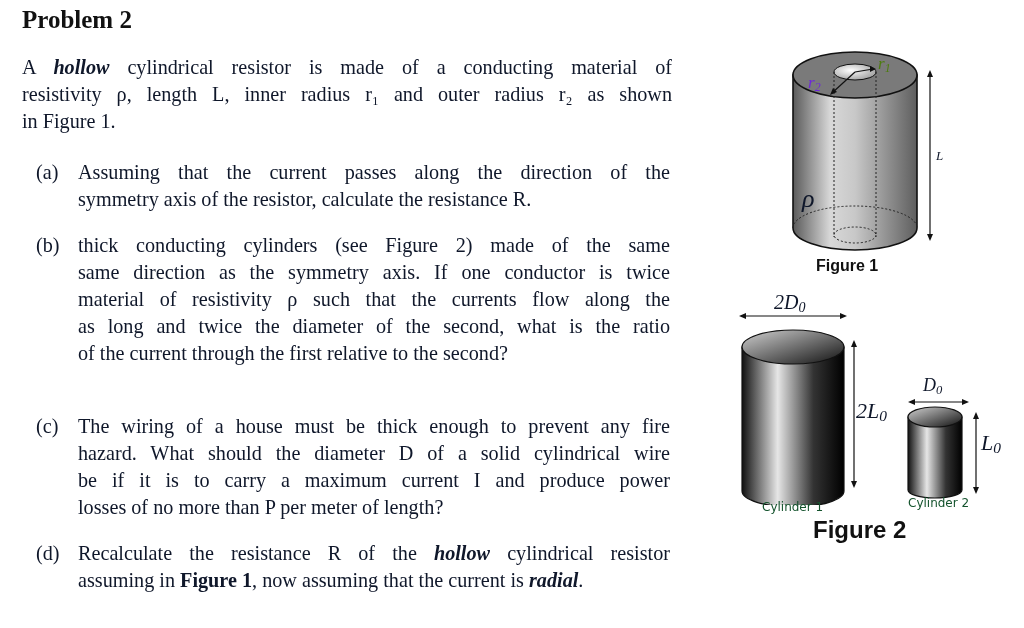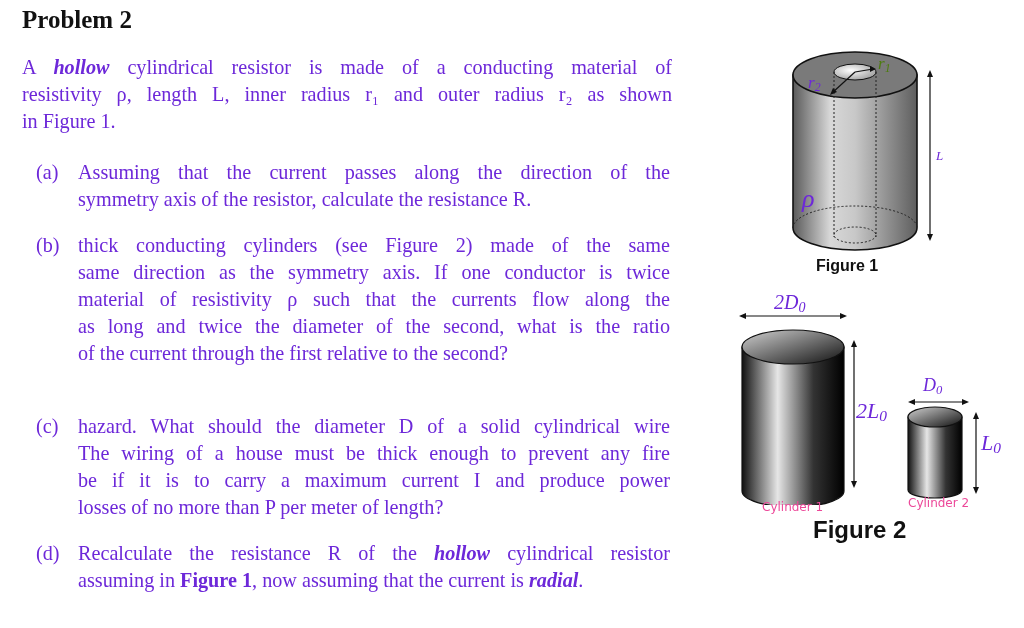--- a/index.html
+++ b/index.html
@@ -1,29 +1,29 @@
 <!DOCTYPE html>
 <html><head>
   <meta charset="utf-8">
   <style>
     html, body { margin:0; padding:0; background:#ffffff; }
     body { width:1024px; height:628px; position:relative; overflow:hidden; color:#111; }
     .title { position:absolute; left:22px; top:6px; font-family:Liberation Serif, serif; font-weight:bold; font-size:25px; color:#111; }
-    .serif { font-family:"Liberation Serif", "DejaVu Serif", serif; font-size:20.2px; line-height:27px; color:#6d28d9; }
+    .serif { font-family:"Liberation Serif", "DejaVu Serif", serif; font-size:20.2px; line-height:27px; color:#0f172a; }
     .intro { position:absolute; left:22px; top:54px; width:650px; text-align:justify; }
     .intro .ln, .part .ln { display:block; white-space:nowrap; text-align:justify; text-align-last:justify; }
     .intro .ln.last, .part .ln.last { text-align-last:left; }
     .part { position:absolute; left:22px; width:650px; }
     .part .lbl { position:absolute; left:14px; top:0; }
     .part .body { position:absolute; left:56px; width:592px; }
     b i, .bi { font-weight:bold; font-style:italic; }
     .it { font-style:italic; }
     .fig { position:absolute; }
     .fig-cap { font-family:"Liberation Sans", sans-serif; font-weight:bold; color:#111; position:absolute; }
-    .cyl-lbl { font-family:"DejaVu Sans", sans-serif; font-size:12px; color:#ec4899; position:absolute; }
+    .cyl-lbl { font-family:"DejaVu Sans", sans-serif; font-size:12px; color:#14532d; position:absolute; }
     sub { font-size:70%; vertical-align:-3px; line-height:0; }
   </style>
 </head>
 <body>
 
 <div class="title">Problem 2</div>
 
 <div class="intro serif">
   <span class="ln"><span>A </span><span class="bi">hollow</span><span> cylindrical resistor is made of a conducting material of</span></span>
   <span class="ln">resistivity ρ, length L, inner radius r₁ and outer radius r₂ as shown</span>
@@ -45,22 +45,22 @@
     <span class="ln">same direction as the symmetry axis. If one conductor is twice</span>
     <span class="ln">material of resistivity ρ such that the currents flow along the</span>
     <span class="ln">as long and twice the diameter of the second, what is the ratio</span>
     <span class="ln last">of the current through the first relative to the second?</span>
   </div>
 </div>
 
 <div class="part serif" style="top:413px;">
   <span class="lbl">(c)</span>
   <div class="body">
+    <span class="ln">The wiring of a house must be thick enough to prevent any fire</span>
     <span class="ln">hazard. What should the diameter D of a solid cylindrical wire</span>
-    <span class="ln">The wiring of a house must be thick enough to prevent any fire</span>
     <span class="ln">be if it is to carry a maximum current I and produce power</span>
     <span class="ln last">losses of no more than P per meter of length?</span>
   </div>
 </div>
 
 <div class="part serif" style="top:540px;">
   <span class="lbl">(d)</span>
   <div class="body">
     <span class="ln"><span>Recalculate the resistance R of the </span><span class="bi">hollow</span><span> cylindrical resistor</span></span>
     <span class="ln last"><span>assuming in </span><b>Figure 1</b><span>, now assuming that the current is </span><span class="bi">radial</span><span>.</span></span>

